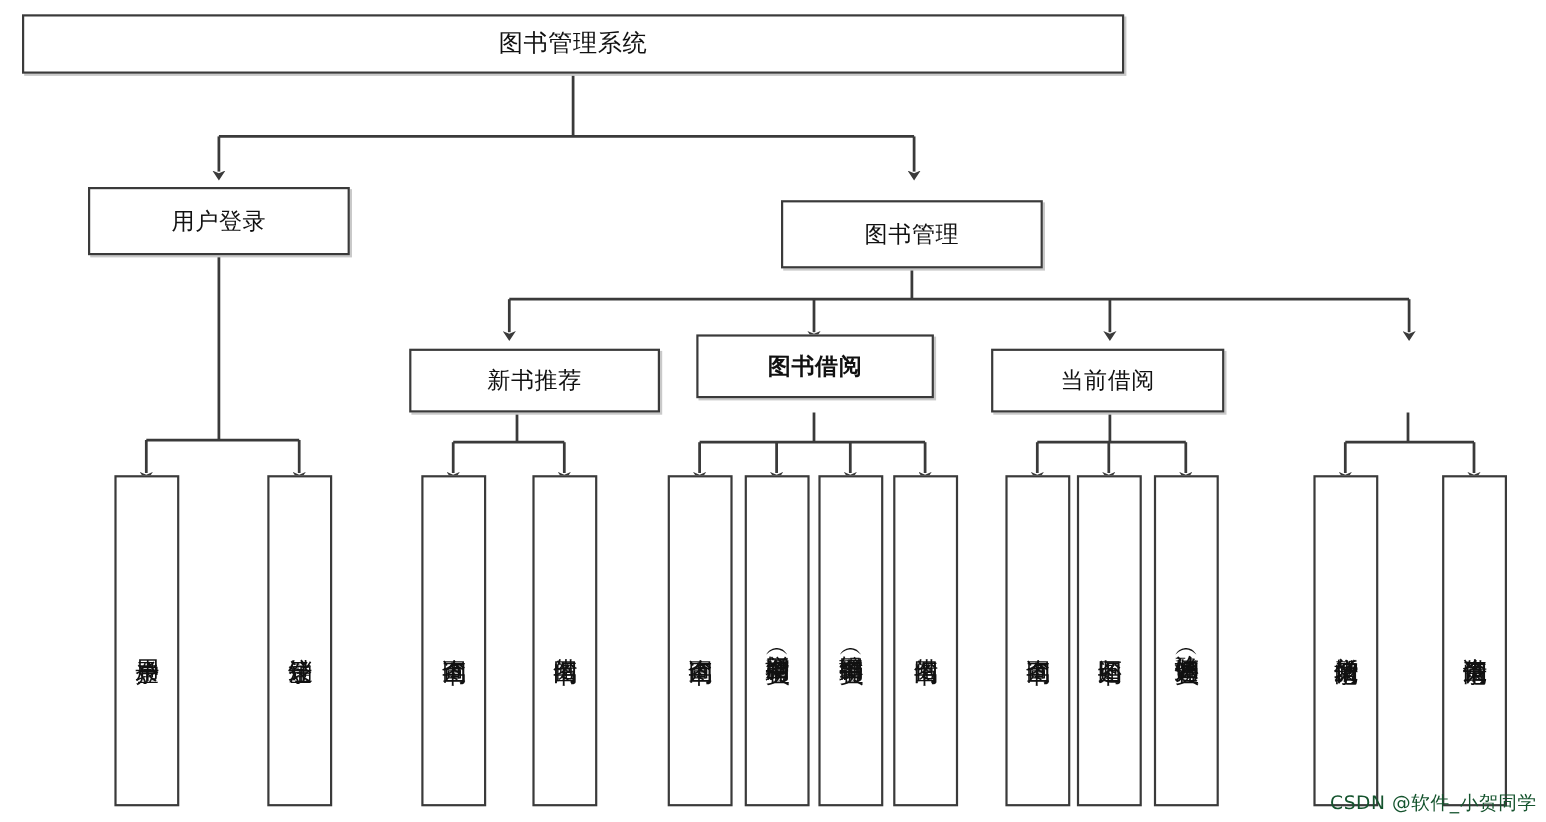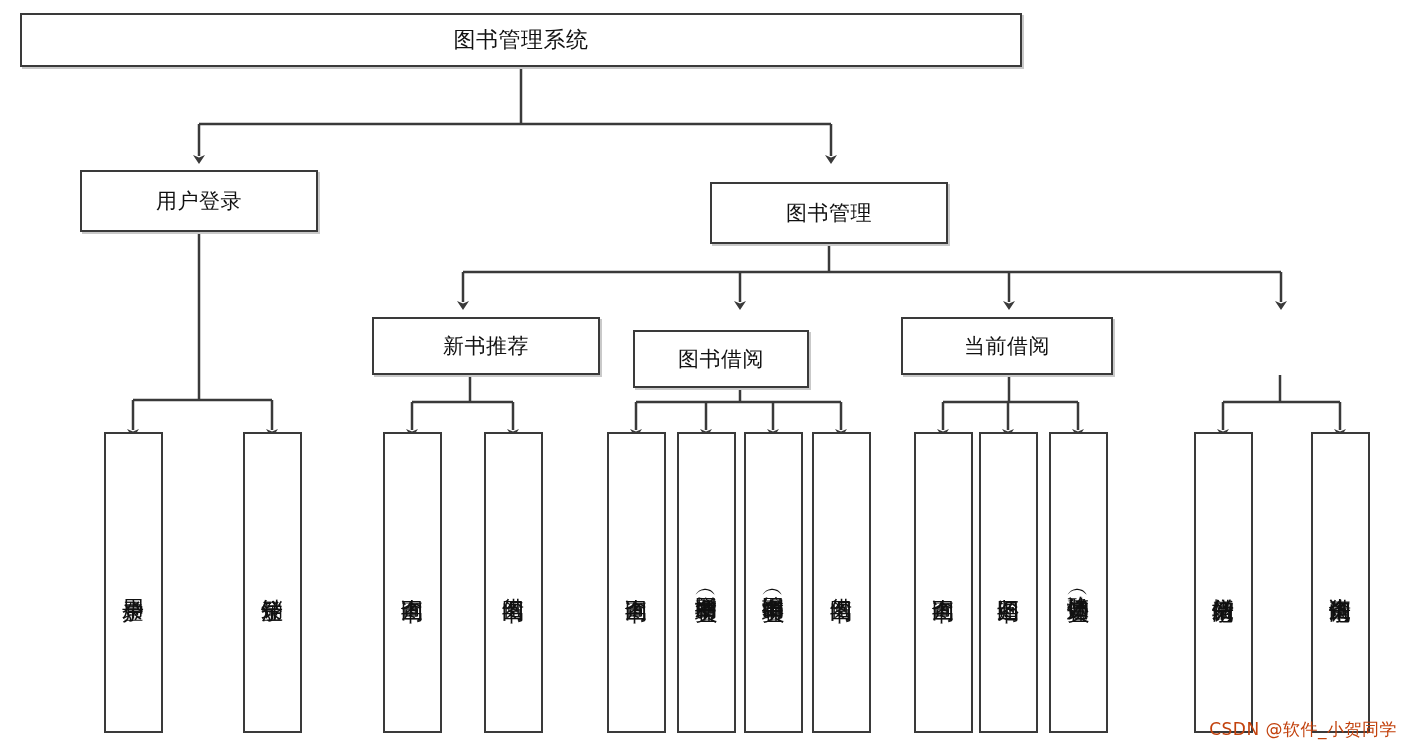--- a/index.html
+++ b/index.html
@@ -62,21 +62,21 @@
     line-height: 1.32;
     letter-spacing: 1px;
     white-space: nowrap;
     max-height: 100%;
   }
   .watermark {
     position: absolute;
     right: 8px;
     bottom: 6px;
     font-size: 17px;
-    color: #c2410c;
+    color: #14532d;
     letter-spacing: 0.5px;
     white-space: nowrap;
     font-family: "DejaVu Sans", "Liberation Sans", sans-serif;
   }
 </style>
 </head>
 <body>
 
 <div id="canvas">
 
@@ -139,21 +139,21 @@
   </div>
 
   <div class="node horiz shadowed" style="left:710px; top:170px; width:238px; height:62px;margin-top:12px;">
     <span class="lbl">图书管理</span>
   </div>
 
   <div class="node horiz shadowed" style="left:372px; top:317px; width:228px; height:58px;">
     <span class="lbl">新书推荐</span>
   </div>
 
-  <div class="node horiz shadowed" style="left:633px; top:330px; width:176px; height:58px;">
+  <div class="node horiz shadowed" style="left:633px; top:304px; width:216px; height:58px;font-weight:bold;">
     <span class="lbl">图书借阅</span>
   </div>
 
   <div class="node horiz shadowed" style="left:901px; top:317px; width:212px; height:58px;">
     <span class="lbl">当前借阅</span>
   </div>
 
 
   <div class="node vert" style="left:104px; top:432px; width:59px; height:301px;">
     <span class="lbl">用户登录</span>

